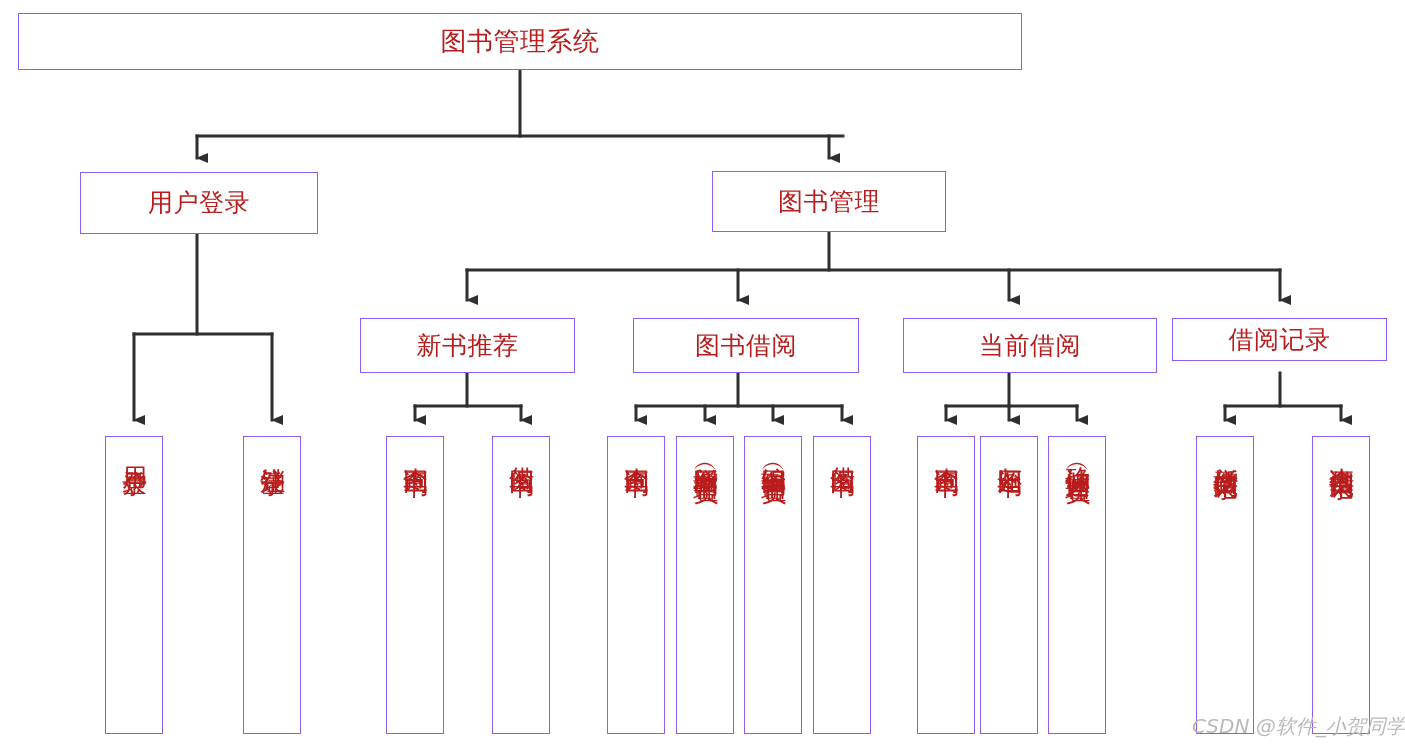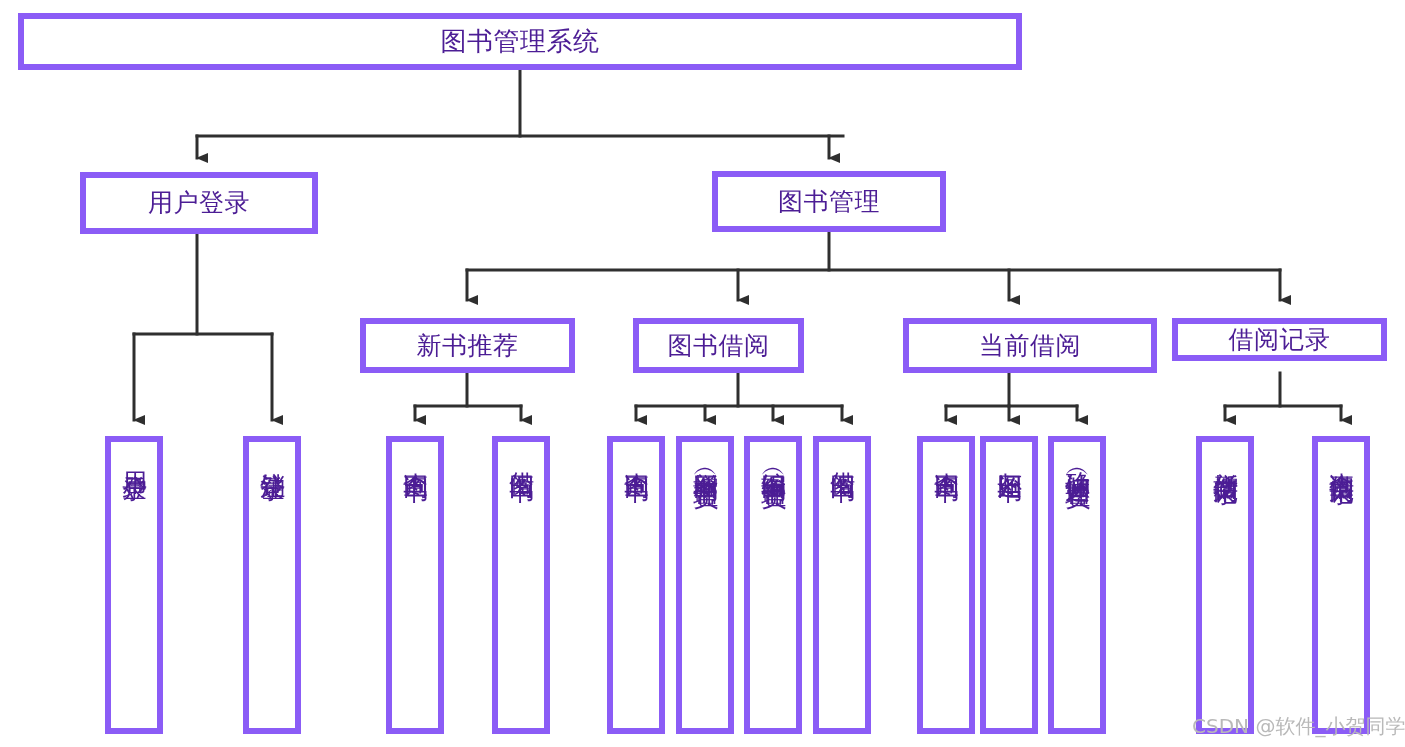--- a/index.html
+++ b/index.html
@@ -21,25 +21,25 @@
     left: 0;
     top: 0;
     width: 1405px;
     height: 747px;
     pointer-events: none;
   }
   .node {
     position: absolute;
     box-sizing: border-box;
     background: #ffffff;
-    border: 6px solid #8b5cf6;
+    border: 1px solid #8b5cf6;
     display: flex;
     align-items: center;
     justify-content: center;
-    color: #4c1d95;
+    color: #b91c1c;
     z-index: 2;
   }
   .node .lbl {
     display: block;
     text-align: center;
     line-height: 1.18;
     letter-spacing: 0.5px;
   }
   .node.h .lbl {
     writing-mode: horizontal-tb;
@@ -132,21 +132,21 @@
   </div>
 
   <div class="node h" style="left:360px; top:318px; width:215px; height:55px;">
     <span class="lbl">新书推荐</span>
   </div>
 
   <div class="node h" style="left:712px; top:171px; width:234px; height:61px;">
     <span class="lbl">图书管理</span>
   </div>
 
-  <div class="node h" style="left:633px; top:318px; width:171px; height:55px;">
+  <div class="node h" style="left:633px; top:318px; width:226px; height:55px;">
     <span class="lbl">图书借阅</span>
   </div>
 
   <div class="node h" style="left:903px; top:318px; width:254px; height:55px;">
     <span class="lbl">当前借阅</span>
   </div>
 
   <div class="node h" style="left:1172px; top:318px; width:215px; height:43px;">
     <span class="lbl">借阅记录</span>
   </div>
@@ -196,15 +196,15 @@
   </div>
 
   <div class="node v" style="left:1196px; top:436px; width:58px; height:298px;">
     <span class="lbl">新增借阅记录</span>
   </div>
 
   <div class="node v" style="left:1312px; top:436px; width:58px; height:298px;">
     <span class="lbl">查询借阅记录</span>
   </div>
 
-  <div class="watermark" style="left:1192px; top:713px;">CSDN @软件_小贺同学</div>
+  <div class="watermark" style="left:1192px; top:713px;font-style:italic;">CSDN @软件_小贺同学</div>
 
 </div>
 
 </body></html>

